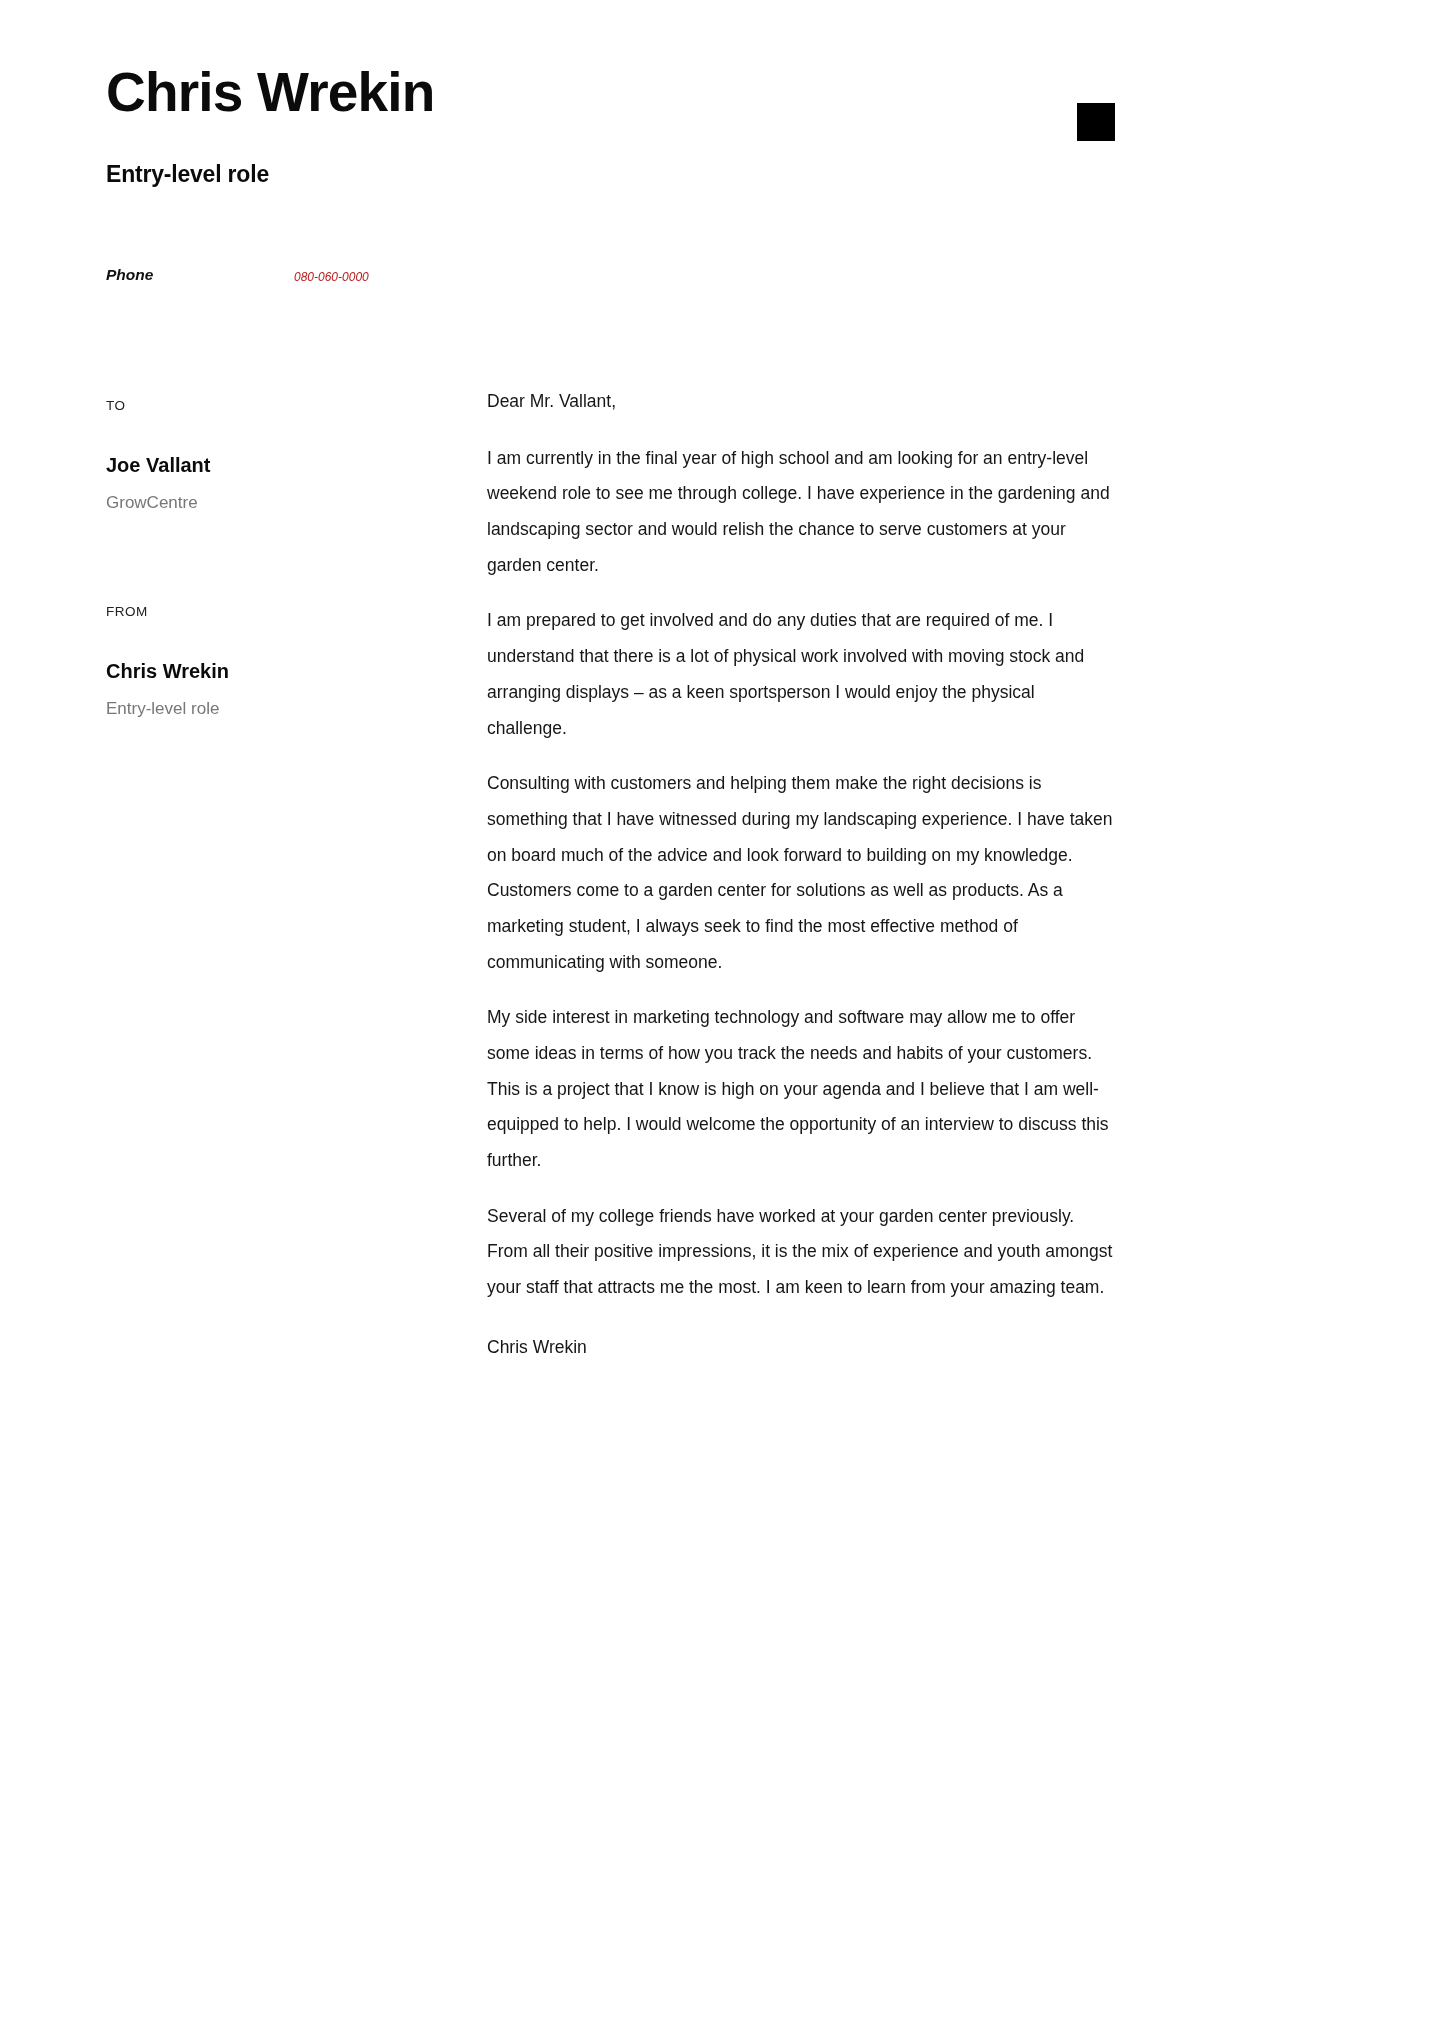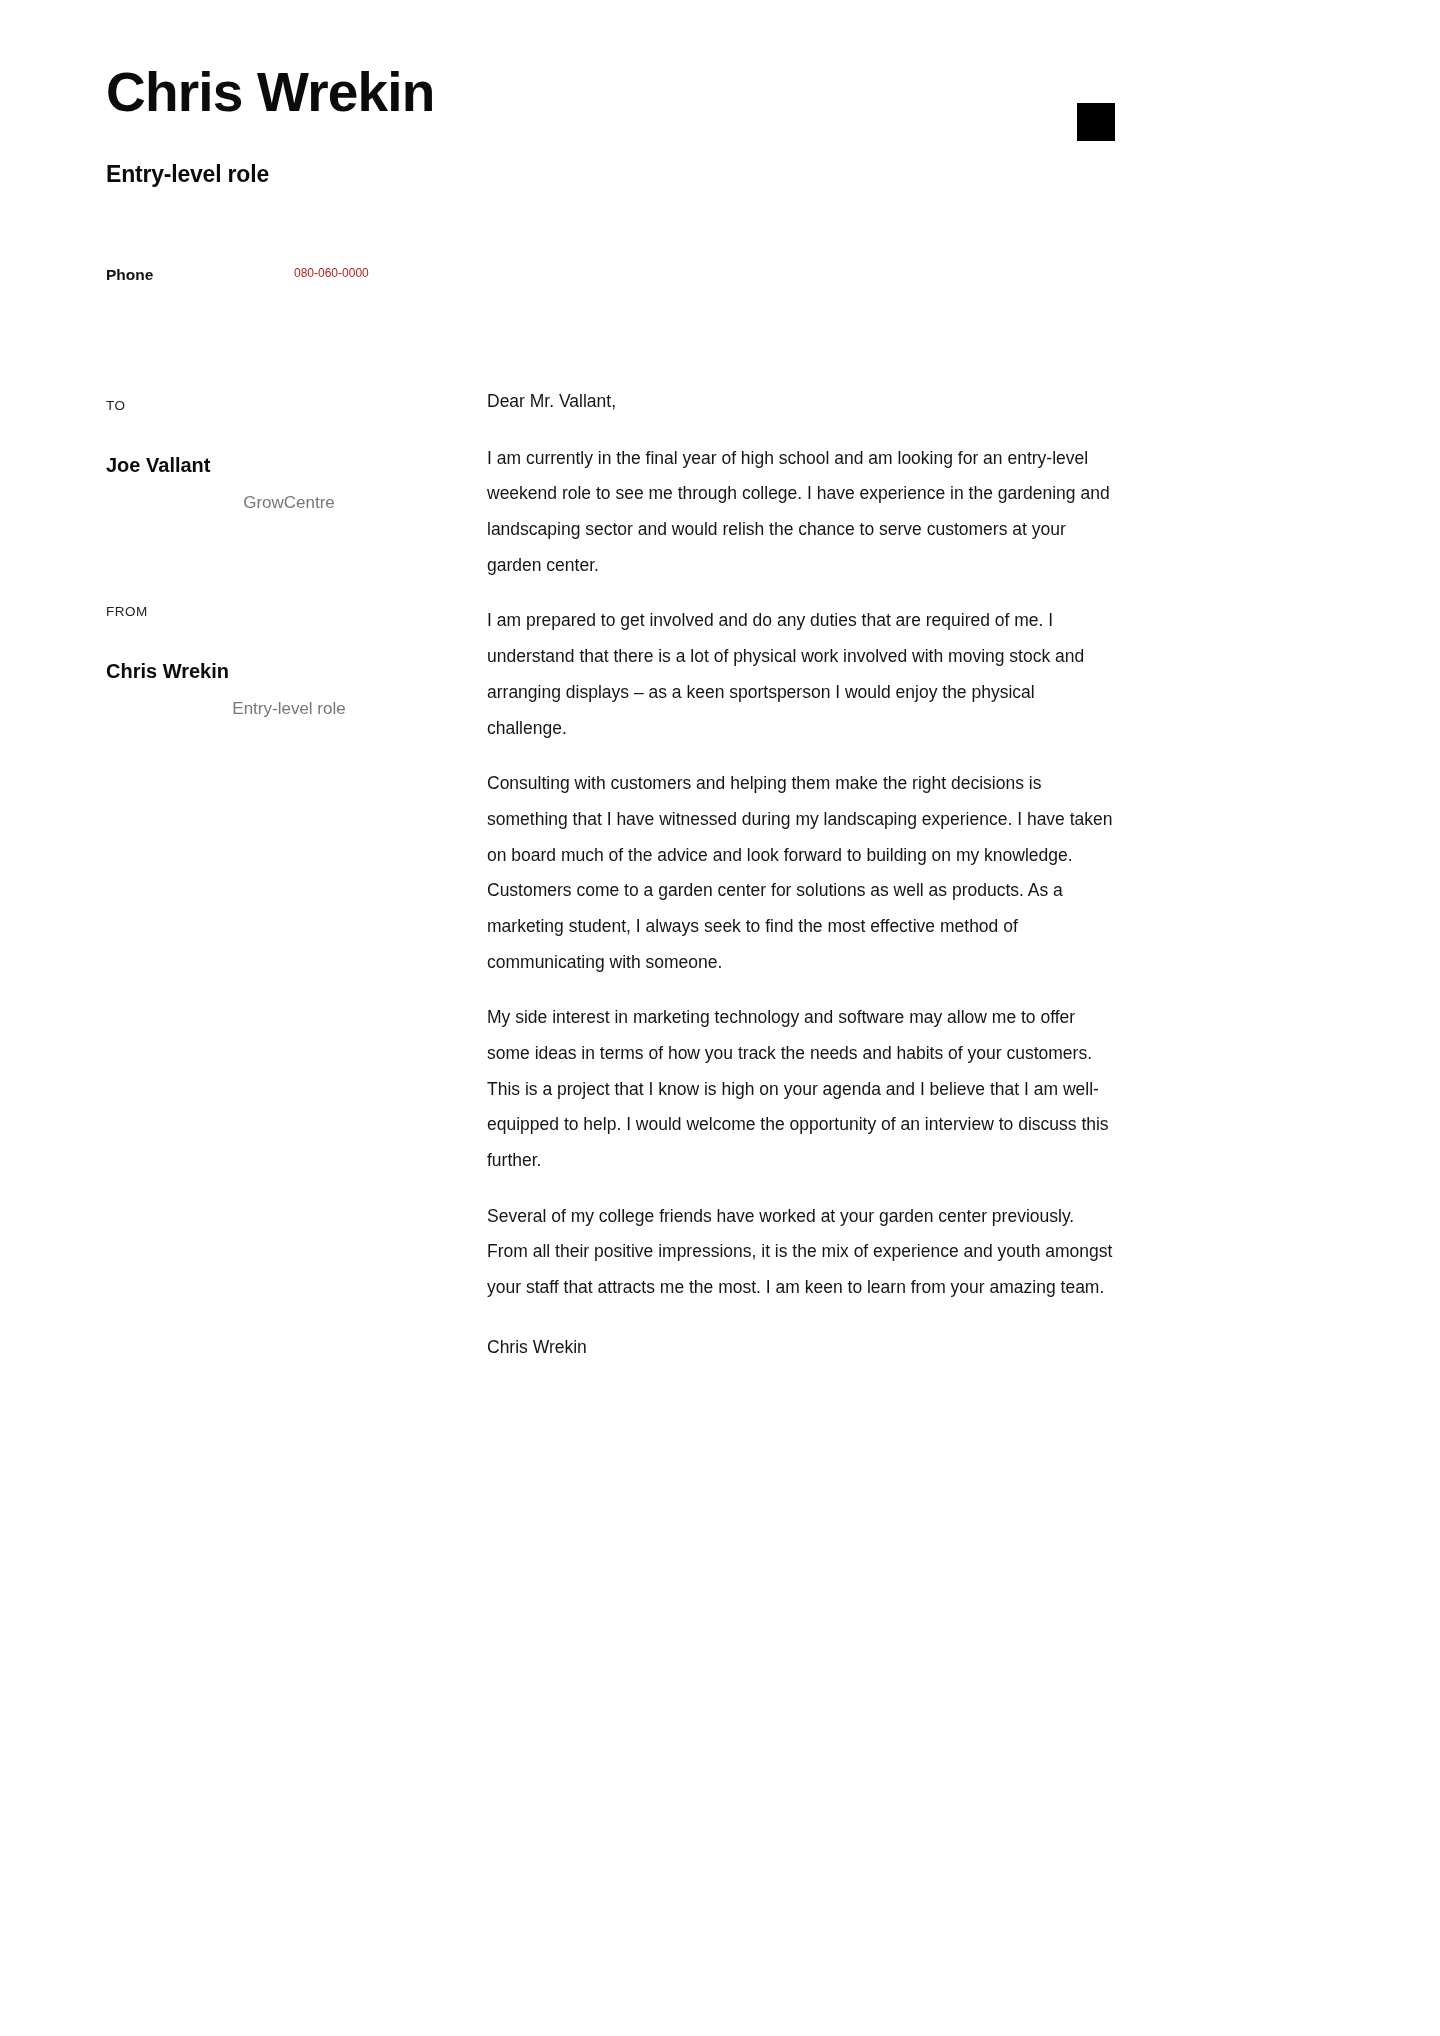--- a/index.html
+++ b/index.html
@@ -56,22 +56,23 @@
     color: #0b0b0b;
   }
 
   
   .contact-block {
     margin-top: 78px;
   }
 
   .contact-row {
     display: flex;
-    align-items: flex-start;
+    align-items: flex-end;
     margin-bottom: 14px;
+    font-style: italic;
   }
 
   .contact-label {
     width: 188px;
     flex: 0 0 188px;
     font-size: 15.5px;
     font-weight: bold;
     color: #111111;
   }
 
@@ -112,21 +113,20 @@
   .party-name {
     font-size: 20px;
     font-weight: bold;
     color: #0b0b0b;
     margin-bottom: 16px;
   }
 
   .party-sub {
     font-size: 17px;
     color: #777777;
-    text-align: center;
   }
 
   .party-group + .party-group {
     margin-top: 91px;
   }
 
   
   .letter-greeting {
     font-size: 17.5px;
     color: #161616;

